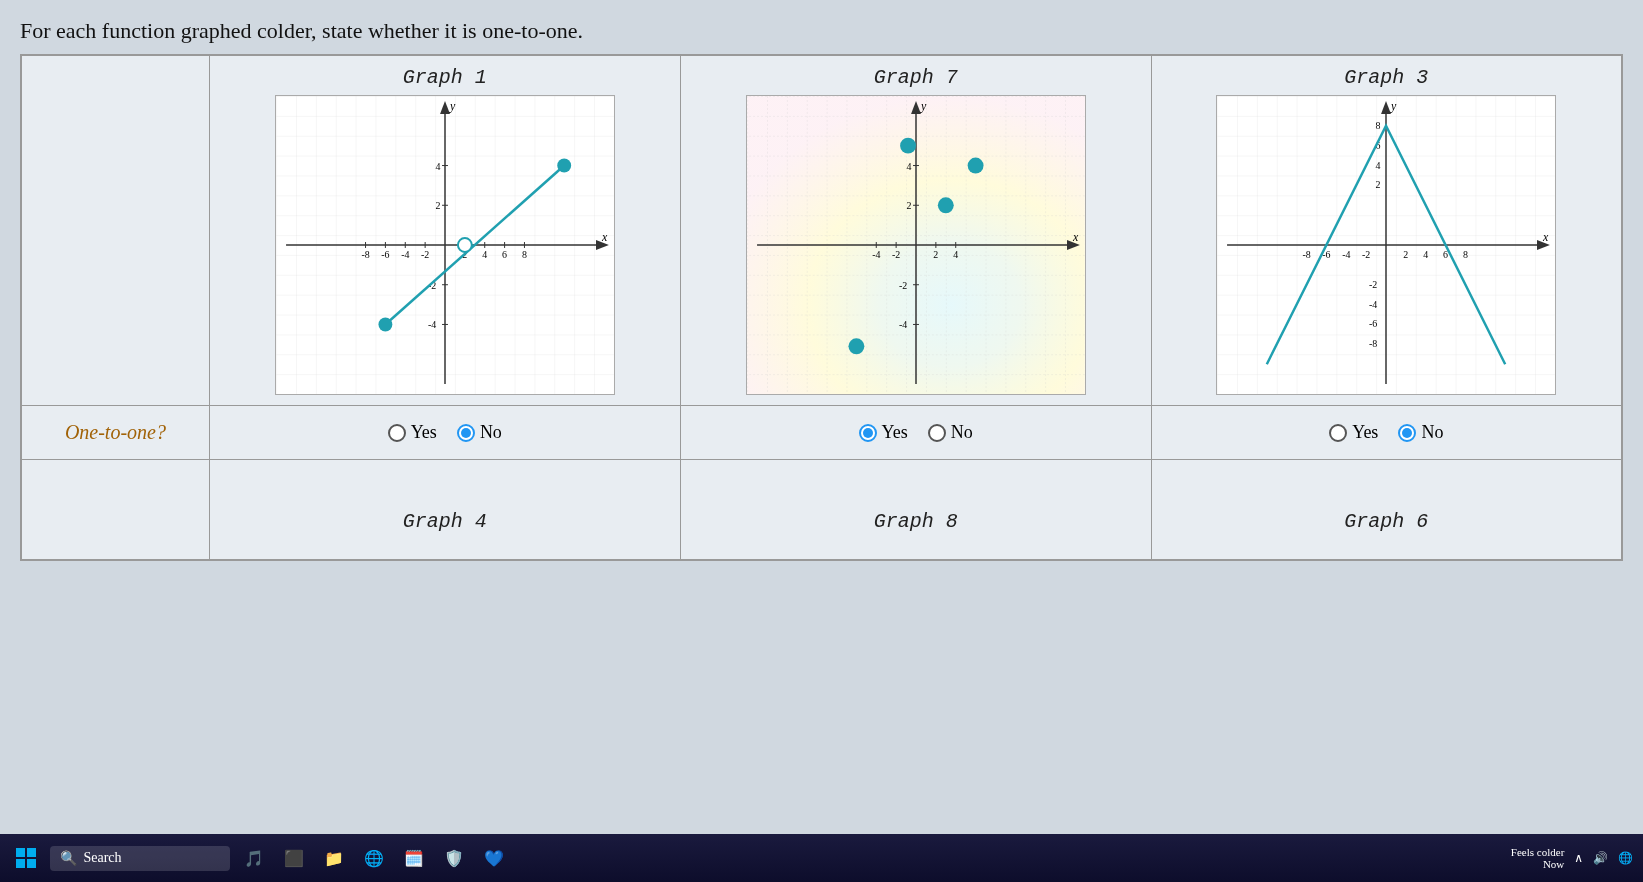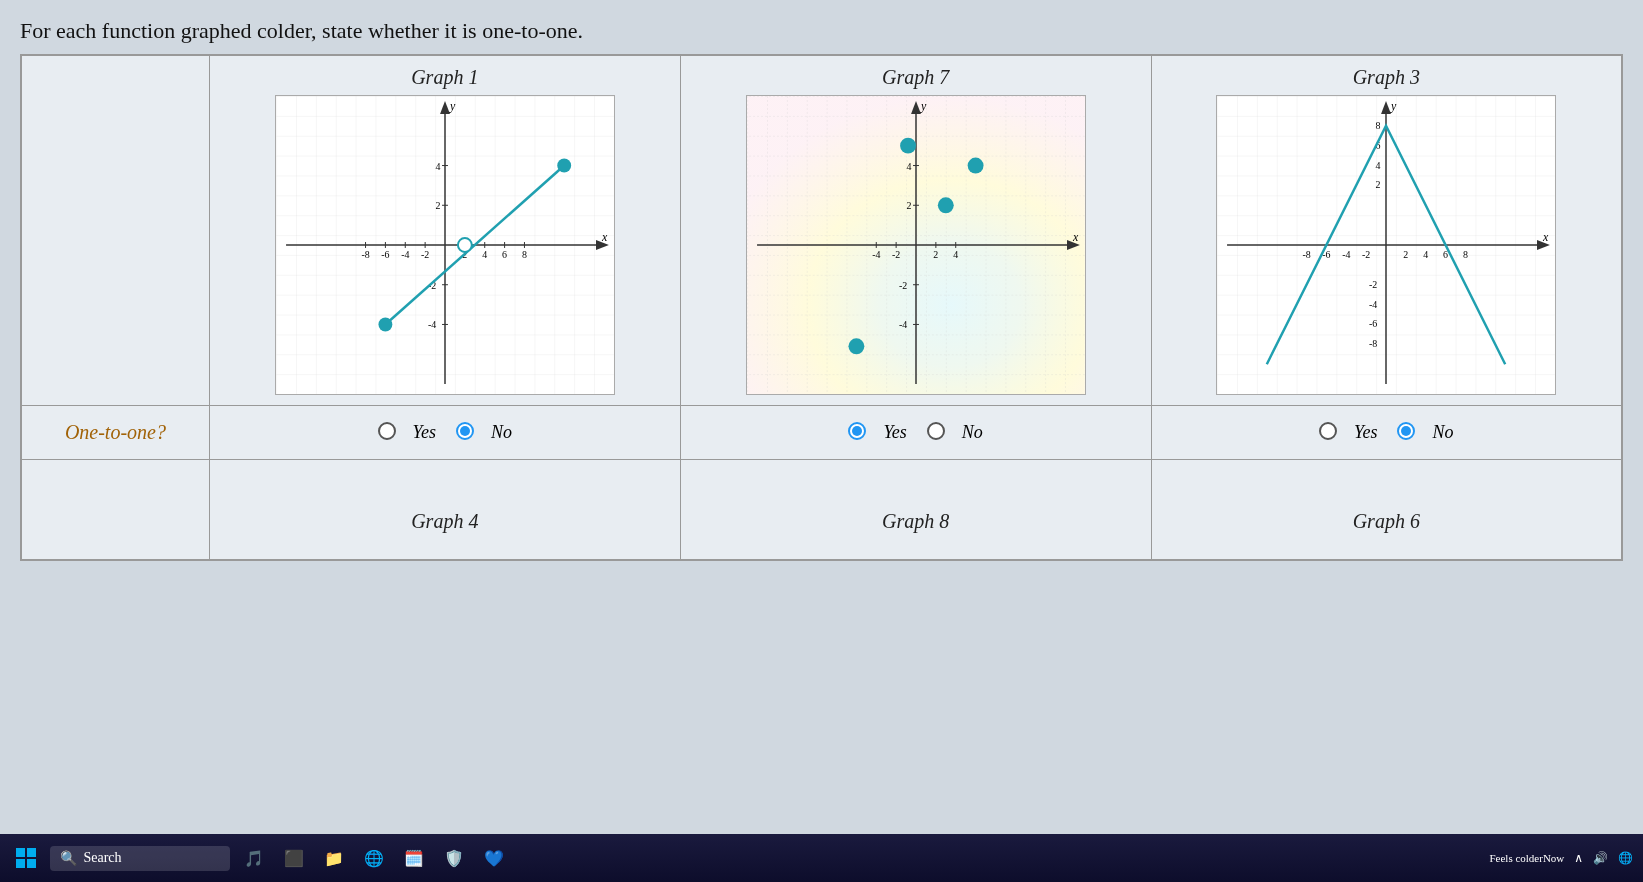--- a/index.html
+++ b/index.html
@@ -39,20 +39,21 @@
       width: 400px;
       padding: 10px;
       background: #e8edf2;
     }
     .graph-title {
       font-size: 20px;
       font-style: italic;
       margin-bottom: 6px;
       text-align: center;
       color: #222;
+      font-family: Liberation Mono, monospace;
     }
     .graph-box {
       background: white;
       border: 1px solid #aaa;
       width: 340px;
       height: 300px;
       margin: 0 auto;
       position: relative;
       overflow: hidden;
     }
@@ -62,25 +63,24 @@
       background: #e8edf2;
     }
     .radio-group {
       display: flex;
       align-items: center;
       justify-content: center;
       gap: 20px;
     }
     .radio-label {
       display: flex;
-      align-items: flex-start;
-      gap: 17px;
+      align-items: center;
+      gap: 5px;
       font-size: 18px;
       cursor: pointer;
-      font-style: italic;
     }
     .radio-circle {
       width: 18px;
       height: 18px;
       border-radius: 50%;
       border: 2px solid #555;
       display: inline-flex;
       align-items: center;
       justify-content: center;
       background: white;
@@ -137,21 +137,21 @@
     .taskbar-right {
       margin-left: auto;
       display: flex;
       align-items: center;
       gap: 10px;
       color: white;
       font-size: 12px;
     }
     .weather-widget {
       display: flex;
-      flex-direction: row;
+      flex-direction: column;
       align-items: flex-end;
       color: white;
       font-size: 11px;
     }
     svg.graph-svg {
       width: 100%;
       height: 100%;
     }
   </style>
 </head>

